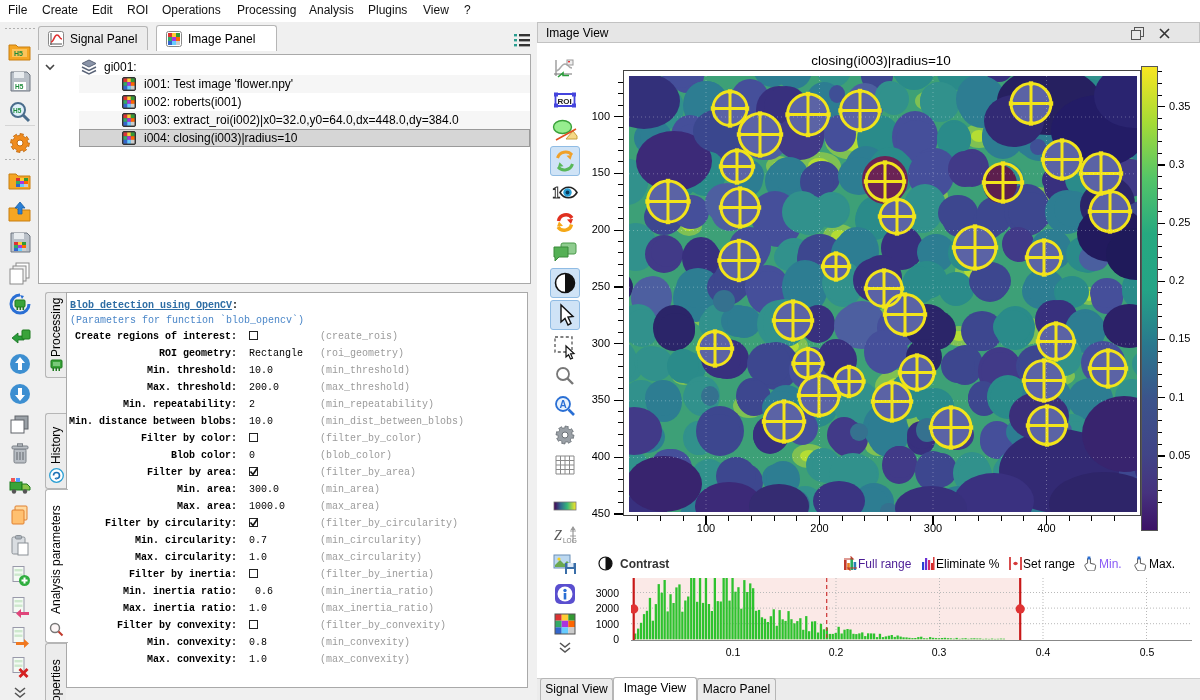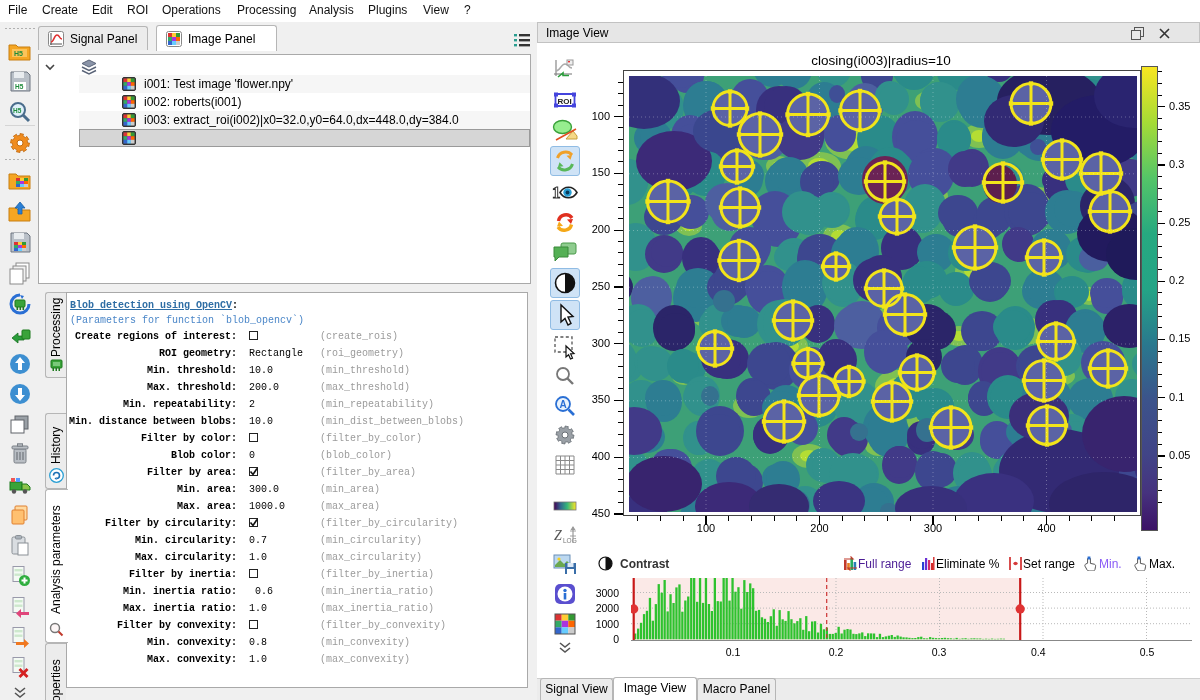--- a/index.html
+++ b/index.html
@@ -230,20 +230,21 @@
       <div style="position:absolute;left:40px;top:56px;width:451px;height:18px;background:#f6f6f6"></div>
       <div style="position:absolute;left:40px;top:74px;width:451px;height:18px;background:#d6d6d6;border:1px solid #9a9a9a"></div>
       <svg style="position:absolute;left:6px;top:8px" width="10" height="8">
         <path d="M1 2 l4 4 4 -4" fill="none" stroke="#444" stroke-width="1.6"></path>
       </svg>
       <div style="position:absolute;left:41px;top:3px"><svg width="18" height="18" viewBox="0 0 18 18">
           <path d="M9 2 L16 5.5 9 9 2 5.5 Z" fill="#8a94a8" stroke="#5a6478"></path>
           <path d="M2 9 L9 12.5 16 9" fill="none" stroke="#5a6478" stroke-width="1.4"></path>
           <path d="M2 12.5 L9 16 16 12.5" fill="none" stroke="#5a6478" stroke-width="1.4"></path>
         </svg></div>
+      <div class="trow" style="left:65px;top:3px">gi001:</div>
       <div style="position:absolute;left:83px;top:22px"><svg width="14" height="14" viewBox="0 0 14 14">
           <rect x="0.5" y="0.5" width="13" height="13" rx="1.5" fill="#444" stroke="#333"></rect>
           <rect x="1.5" y="1.5" width="3.7" height="3.7" fill="#d33"></rect>
           <rect x="1.5" y="5.2" width="3.7" height="3.7" fill="#3a6"></rect>
           <rect x="1.5" y="8.8" width="3.7" height="3.7" fill="#36c"></rect>
           <rect x="5.2" y="1.5" width="3.7" height="3.7" fill="#fc3"></rect>
           <rect x="5.2" y="5.2" width="3.7" height="3.7" fill="#a3d"></rect>
           <rect x="5.2" y="8.8" width="3.7" height="3.7" fill="#6cf"></rect>
           <rect x="8.8" y="1.5" width="3.7" height="3.7" fill="#393"></rect>
           <rect x="8.8" y="5.2" width="3.7" height="3.7" fill="#f60"></rect>
@@ -281,20 +282,21 @@
           <rect x="1.5" y="1.5" width="3.7" height="3.7" fill="#d33"></rect>
           <rect x="1.5" y="5.2" width="3.7" height="3.7" fill="#3a6"></rect>
           <rect x="1.5" y="8.8" width="3.7" height="3.7" fill="#36c"></rect>
           <rect x="5.2" y="1.5" width="3.7" height="3.7" fill="#fc3"></rect>
           <rect x="5.2" y="5.2" width="3.7" height="3.7" fill="#a3d"></rect>
           <rect x="5.2" y="8.8" width="3.7" height="3.7" fill="#6cf"></rect>
           <rect x="8.8" y="1.5" width="3.7" height="3.7" fill="#393"></rect>
           <rect x="8.8" y="5.2" width="3.7" height="3.7" fill="#f60"></rect>
           <rect x="8.8" y="8.8" width="3.7" height="3.7" fill="#ccc"></rect>
         </svg></div>
+      <div class="trow" style="left:105px;top:74px">i004: closing(i003)|radius=10</div>
     </div>
     <div class="vtab" style="top:292px;height:86px">
       <div class="vtxt" style="top:8px;height:56px;text-align:center">Processing</div>
       <div style="position:absolute;left:3px;top:64px"><svg width="15" height="15" viewBox="0 0 15 15">
           <rect x="2" y="3" width="11" height="8" rx="1" fill="#3aa33a" stroke="#1d7a1d"></rect>
           <rect x="3.5" y="11" width="1.5" height="3" fill="#1d7a1d"></rect>
           <rect x="6.5" y="11" width="1.5" height="3" fill="#1d7a1d"></rect>
           <rect x="9.5" y="11" width="1.5" height="3" fill="#1d7a1d"></rect>
           <rect x="4" y="5" width="7" height="4" fill="#7ac97a"></rect>
         </svg></div>
@@ -695,21 +697,21 @@
         </svg></div>
       <div class="abs" style="left:562px;top:514px;font-size:12px;color:#8b5cf6">Min.</div>
       <div class="abs" style="left:597px;top:513px"><svg width="13" height="15" viewBox="0 0 13 15">
           <path d="M5 1.5 c0.8 0 1.4 0.6 1.4 1.4 v4.5 l3.8 0.8 c1 0.2 1.6 1 1.4 2 l-0.6 3.2 c-0.2 1 -1 1.6 -2 1.6 h-4 c-0.8 0 -1.6 -0.4 -2 -1.2 l-2 -3.6 c-0.4 -0.8 0 -1.8 0.8 -2.2 l1.8 -0.8 v-4.3 c0 -0.8 0.6 -1.4 1.4 -1.4 z" fill="#fff" stroke="#555" stroke-width="1"></path>
           <rect x="3.6" y="0.5" width="2.8" height="3" fill="#2a6fd4"></rect>
         </svg></div>
       <div class="abs" style="left:612px;top:514px;font-size:12px;color:#000">Max.</div>
       <div class="ticklabel" style="left:184px;top:603px;width:24px;text-align:center;font-size:10.5px">0.1</div>
       <div class="ticklabel" style="left:287px;top:603px;width:24px;text-align:center;font-size:10.5px">0.2</div>
       <div class="ticklabel" style="left:390px;top:603px;width:24px;text-align:center;font-size:10.5px">0.3</div>
-      <div class="ticklabel" style="left:494px;top:603px;width:24px;font-size:10.5px">0.4</div>
+      <div class="ticklabel" style="left:494px;top:603px;width:24px;text-align:center;font-size:10.5px">0.4</div>
       <div class="ticklabel" style="left:598px;top:603px;width:24px;text-align:center;font-size:10.5px">0.5</div>
       <div class="ticklabel" style="left:50px;top:543.5px;width:32px;text-align:right;font-size:10.5px">3000</div>
       <div class="ticklabel" style="left:50px;top:559.1px;width:32px;text-align:right;font-size:10.5px">2000</div>
       <div class="ticklabel" style="left:50px;top:574.7px;width:32px;text-align:right;font-size:10.5px">1000</div>
       <div class="ticklabel" style="left:50px;top:590.3px;width:32px;text-align:right;font-size:10.5px">0</div>
     </div>
     <div id="btabbar" class="abs"></div>
     <div class="btab" style="left:540px;width:73px">Signal View</div>
     <div class="btab active" style="left:613px;width:84px">Image View</div>
     <div class="btab" style="left:697px;width:79px">Macro Panel</div>

